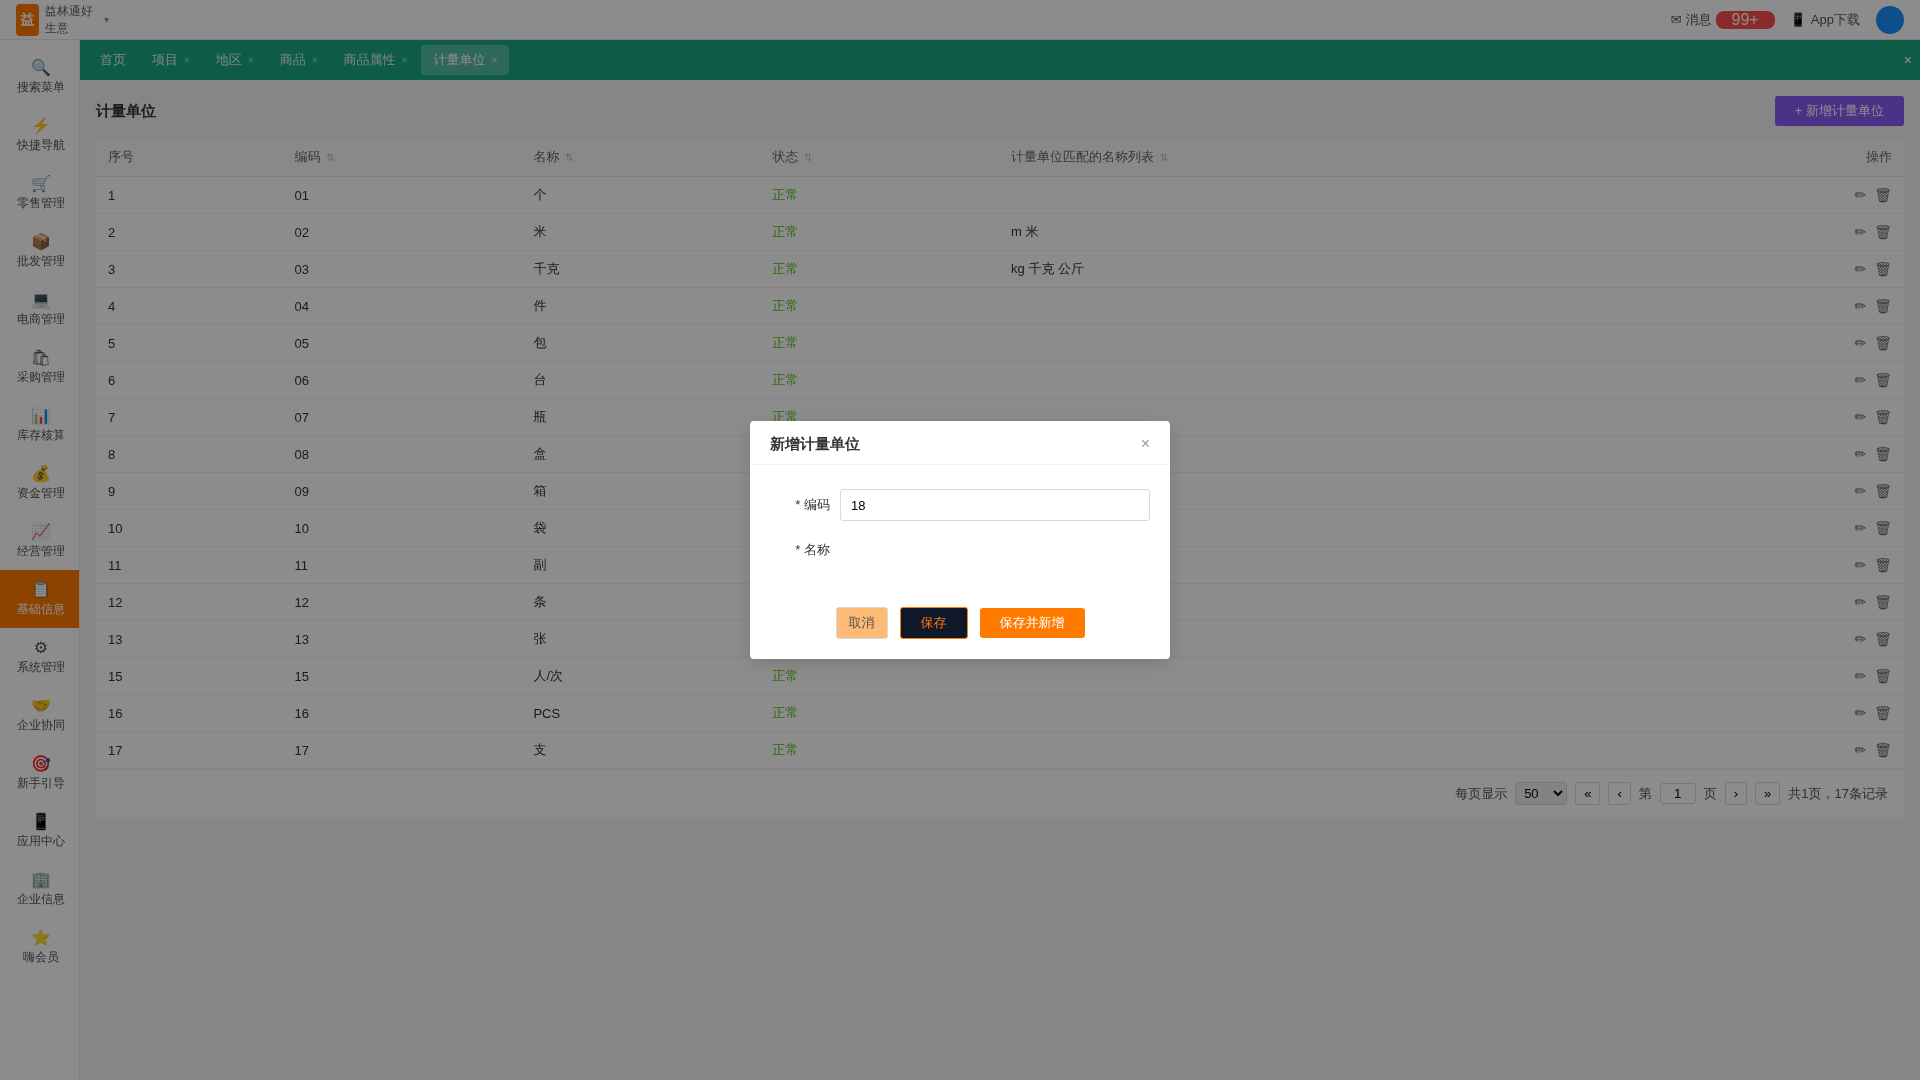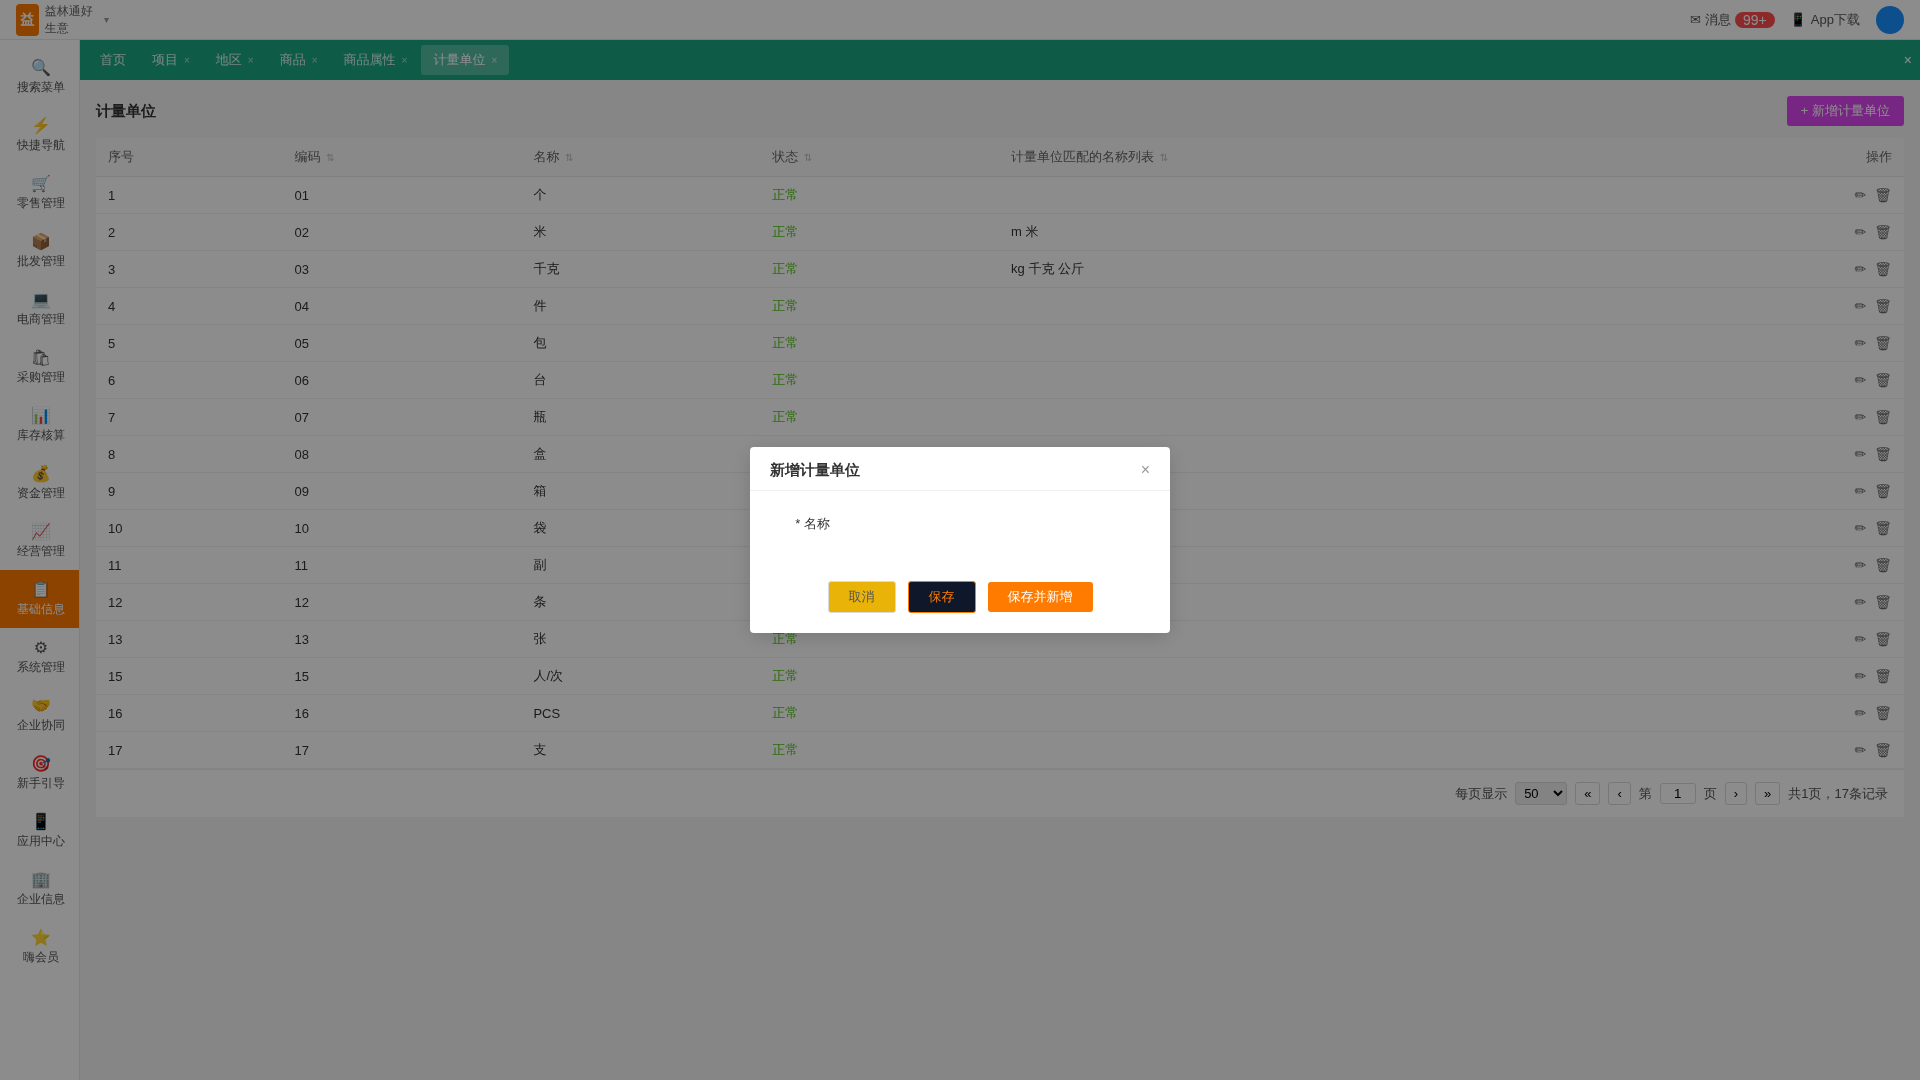--- a/index.html
+++ b/index.html
@@ -7,21 +7,21 @@
 
     
     .topbar { height: 40px; background: #fff; display: flex; align-items: center; padding: 0 16px; border-bottom: 1px solid #e8e8e8; justify-content: space-between; flex-shrink: 0; }
     .topbar-left { display: flex; align-items: center; gap: 8px; }
     .logo-area { display: flex; align-items: center; gap: 6px; width: 80px; }
     .logo-icon { width: 32px; height: 32px; background: #ff7b00; border-radius: 4px; display: flex; align-items: center; justify-content: center; color: #fff; font-weight: bold; font-size: 14px; }
     .logo-text { font-size: 12px; color: #666; }
     .dropdown-arrow { font-size: 10px; color: #999; cursor: pointer; }
     .topbar-right { display: flex; align-items: center; gap: 16px; }
     .nav-msg { display: flex; align-items: center; gap: 4px; font-size: 13px; color: #555; cursor: pointer; position: relative; }
-    .badge { background: #ff4d4f; color: #fff; font-size: 14px; border-radius: 8px; padding: 0 8px; min-width: 16px; text-align: center; }
+    .badge { background: #ff4d4f; color: #fff; font-size: 16px; border-radius: 8px; padding: 0 16px; min-width: 16px; text-align: center; }
     .app-download { display: flex; align-items: center; gap: 4px; font-size: 13px; color: #555; cursor: pointer; }
     .avatar { width: 28px; height: 28px; background: #1890ff; border-radius: 50%; }
     .user-info { display: flex; align-items: center; gap: 6px; cursor: pointer; }
 
     
     .main-layout { display: flex; flex: 1; overflow: hidden; }
 
     
     .sidebar { width: 80px; background: #fff; display: flex; flex-direction: column; border-right: 1px solid #e8e8e8; flex-shrink: 0; padding-top: 8px; }
     .sidebar-item { display: flex; flex-direction: column; align-items: center; padding: 10px 4px; cursor: pointer; font-size: 12px; color: #555; gap: 2px; border-left: 3px solid transparent; }
@@ -35,21 +35,21 @@
     .tabbar { height: 40px; background: #1ba784; display: flex; align-items: center; padding: 0 8px; gap: 2px; flex-shrink: 0; }
     .tab { display: flex; align-items: center; gap: 6px; padding: 0 12px; height: 30px; border-radius: 3px; cursor: pointer; font-size: 13px; color: rgba(255,255,255,0.85); }
     .tab.active { background: rgba(255,255,255,0.25); color: #fff; }
     .tab .close-btn { font-size: 10px; opacity: 0.7; cursor: pointer; }
     .tabbar-close { margin-left: auto; color: #fff; cursor: pointer; font-size: 14px; }
 
     
     .page-content { flex: 1; padding: 16px; overflow: auto; background: #f5f5f5; }
     .page-header { display: flex; align-items: center; justify-content: space-between; margin-bottom: 12px; }
     .page-title { font-size: 15px; font-weight: bold; color: #333; }
-    .btn-add { background: #d946ef; color: #fff; border: none; border-radius: 3px; padding: 6px 14px; font-size: 13px; cursor: pointer; }
+    .btn-add { background: #8b5cf6; color: #fff; border: none; border-radius: 3px; padding: 6px 20px; font-size: 13px; cursor: pointer; }
 
     
     .table-wrap { background: #fff; border-radius: 4px; overflow: hidden; }
     table { width: 100%; border-collapse: collapse; }
     thead tr { background: #fafafa; }
     th { padding: 10px 12px; text-align: left; font-weight: 500; color: #666; font-size: 13px; border-bottom: 1px solid #e8e8e8; white-space: nowrap; }
     td { padding: 9px 12px; font-size: 13px; color: #333; border-bottom: 1px solid #f0f0f0; }
     .sort-icon { font-size: 10px; color: #bbb; margin-left: 2px; }
     .status-normal { color: #52c41a; }
     .action-icons { display: flex; gap: 8px; align-items: center; }
@@ -66,21 +66,21 @@
     .modal { background: #fff; border-radius: 4px; width: 420px; box-shadow: 0 4px 20px rgba(0,0,0,0.15); }
     .modal-header { display: flex; align-items: flex-start; justify-content: space-between; padding: 14px 20px 10px; border-bottom: 1px solid #f0f0f0; }
     .modal-title { font-size: 15px; font-weight: 600; color: #333; }
     .modal-close { cursor: pointer; color: #999; font-size: 16px; }
     .modal-body { padding: 24px 20px 16px; }
     .form-row { display: flex; align-items: center; margin-bottom: 20px; }
     .form-label { width: 60px; text-align: right; margin-right: 10px; font-size: 13px; color: #333; }
     .form-input { flex: 1; height: 32px; border: 1px solid #d9d9d9; border-radius: 3px; padding: 0 10px; font-size: 13px; outline: none; }
     .form-input.active-border { border-color: #ff7b00; }
     .modal-footer { display: flex; align-items: center; justify-content: center; padding: 12px 20px 20px; gap: 12px; }
-    .btn-cancel { border: 1px solid #d9d9d9; background: #eab308; color: #555; padding: 6px 20px; border-radius: 3px; cursor: pointer; font-size: 13px; }
+    .btn-cancel { border: 1px solid #d9d9d9; background: #fdba74; color: #555; padding: 6px 12px; border-radius: 3px; cursor: pointer; font-size: 13px; }
     .btn-save { border: 1px solid #ff7b00; background: #0f172a; color: #ff7b00; padding: 6px 20px; border-radius: 3px; cursor: pointer; font-size: 13px; }
     .btn-save-new { background: #ff7b00; color: #fff; border: none; padding: 6px 20px; border-radius: 3px; cursor: pointer; font-size: 13px; }
   </style>
 </head>
 <body>
 
 <div class="topbar">
   <div class="topbar-left">
     <div class="logo-area">
       <div class="logo-icon">益</div>
@@ -466,20 +466,24 @@
 </div>
 
 <div class="modal-overlay">
   <div class="modal">
     <div class="modal-header">
       <span class="modal-title">新增计量单位</span>
       <span class="modal-close">×</span>
     </div>
     <div class="modal-body">
       <div class="form-row">
+        <div class="form-label">* 编码</div>
+        <input class="form-input" type="text" value="18" style="">
+      </div>
+      <div class="form-row">
         <div class="form-label">* 名称</div>
       </div>
     </div>
     <div class="modal-footer">
       <button class="btn-cancel">取消</button>
       <button class="btn-save">保存</button>
       <button class="btn-save-new">保存并新增</button>
     </div>
   </div>
 </div>

